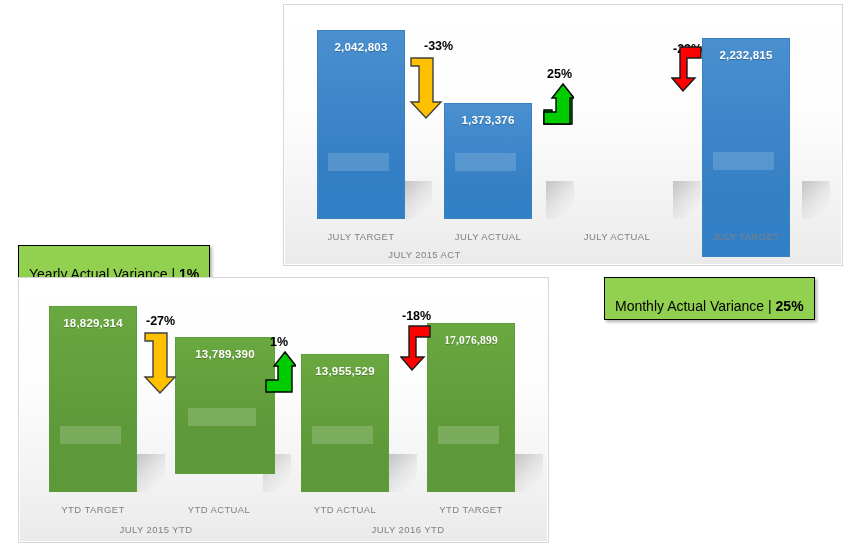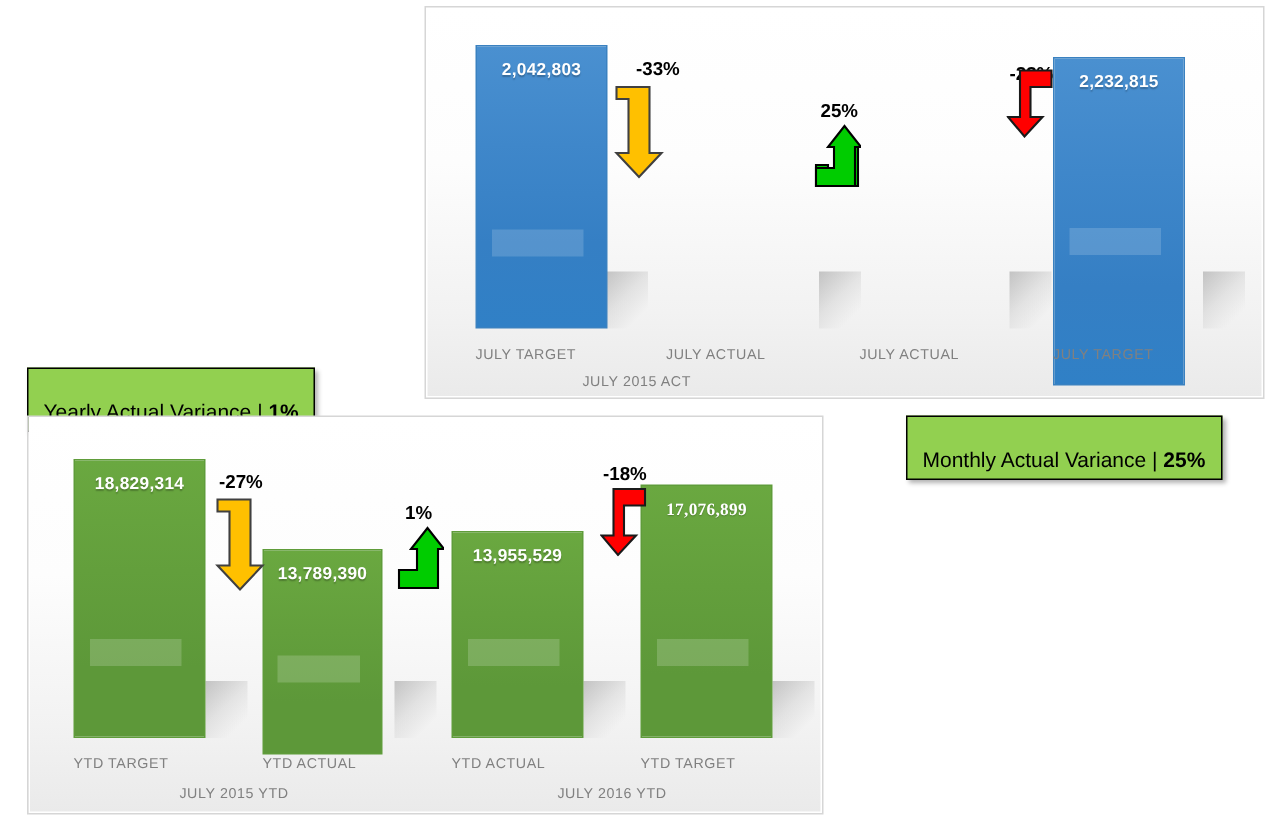--- a/index.html
+++ b/index.html
@@ -58,21 +58,21 @@
   }
   .shadow{
     position:absolute;
     background:linear-gradient(135deg,rgba(120,120,120,.40) 0%,rgba(150,150,150,.18) 45%,rgba(200,200,200,0) 80%);
     z-index:0;
     pointer-events:none;
   }
 
   .cat-label{
     position:absolute;
-    text-align:left;
+    text-align:center;
     font-size:9.5px;
     color:#808080;
     letter-spacing:.4px;
   }
   .grp-label{
     position:absolute;
     text-align:center;
     font-size:9.5px;
     color:#808080;
     letter-spacing:.4px;
@@ -111,20 +111,24 @@
     <div class="shadow" style="left:120px;top:176px;width:28px;height:38px;"></div>
     <div class="shadow" style="left:262px;top:176px;width:28px;height:38px;"></div>
     <div class="shadow" style="left:389px;top:176px;width:28px;height:38px;"></div>
     <div class="shadow" style="left:518px;top:176px;width:28px;height:38px;"></div>
 
     <div class="bar blue" style="left:33px;top:25px;width:88px;height:189px;">
       <span class="val">2,042,803</span>
       <span class="band" style="top:122px;"></span>
     </div>
 
+    <div class="bar blue" style="left:160px;top:98px;width:88px;height:116px;">
+      <span class="val">1,373,376</span>
+      <span class="band" style="top:49px;"></span>
+    </div>
 
 
     <div class="bar blue" style="left:418px;top:33px;width:88px;height:219px;">
       <span class="val">2,232,815</span>
       <span class="band" style="top:113px;"></span>
     </div>
 
     <div class="pct" style="left:140px;top:34px;">-33%</div>
     <div class="arrow" style="left:125px;top:49px;width:34px;height:66px;">
       <svg width="34" height="66" viewBox="0 0 34 66">
@@ -170,21 +174,21 @@
     <div class="shadow" style="left:118px;top:176px;width:28px;height:38px;"></div>
     <div class="shadow" style="left:244px;top:176px;width:28px;height:38px;"></div>
     <div class="shadow" style="left:370px;top:176px;width:28px;height:38px;"></div>
     <div class="shadow" style="left:496px;top:176px;width:28px;height:38px;"></div>
 
     <div class="bar green" style="left:30px;top:28px;width:88px;height:186px;">
       <span class="val">18,829,314</span>
       <span class="band" style="top:119px;"></span>
     </div>
 
-    <div class="bar green" style="left:156px;top:88px;width:80px;height:137px;">
+    <div class="bar green" style="left:156px;top:59px;width:100px;height:137px;">
       <span class="val">13,789,390</span>
       <span class="band" style="top:70px;"></span>
     </div>
 
     <div class="bar green" style="left:282px;top:76px;width:88px;height:138px;">
       <span class="val">13,955,529</span>
       <span class="band" style="top:71px;"></span>
     </div>
 
     <div class="bar green" style="left:408px;top:45px;width:88px;height:169px;font-family:Liberation Serif, serif;">

